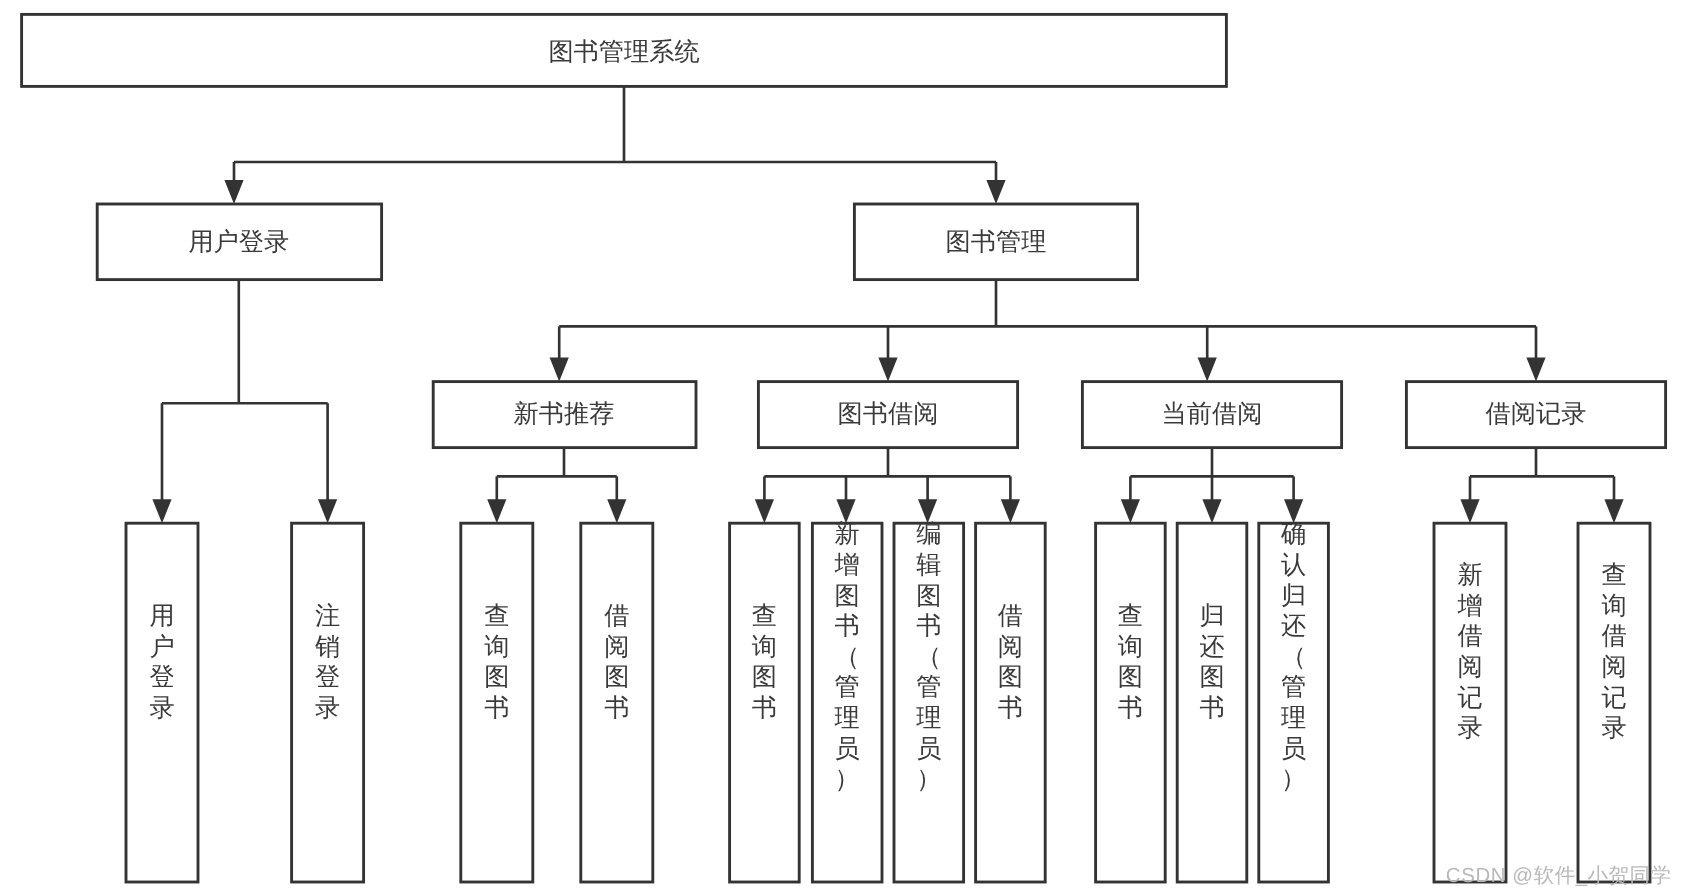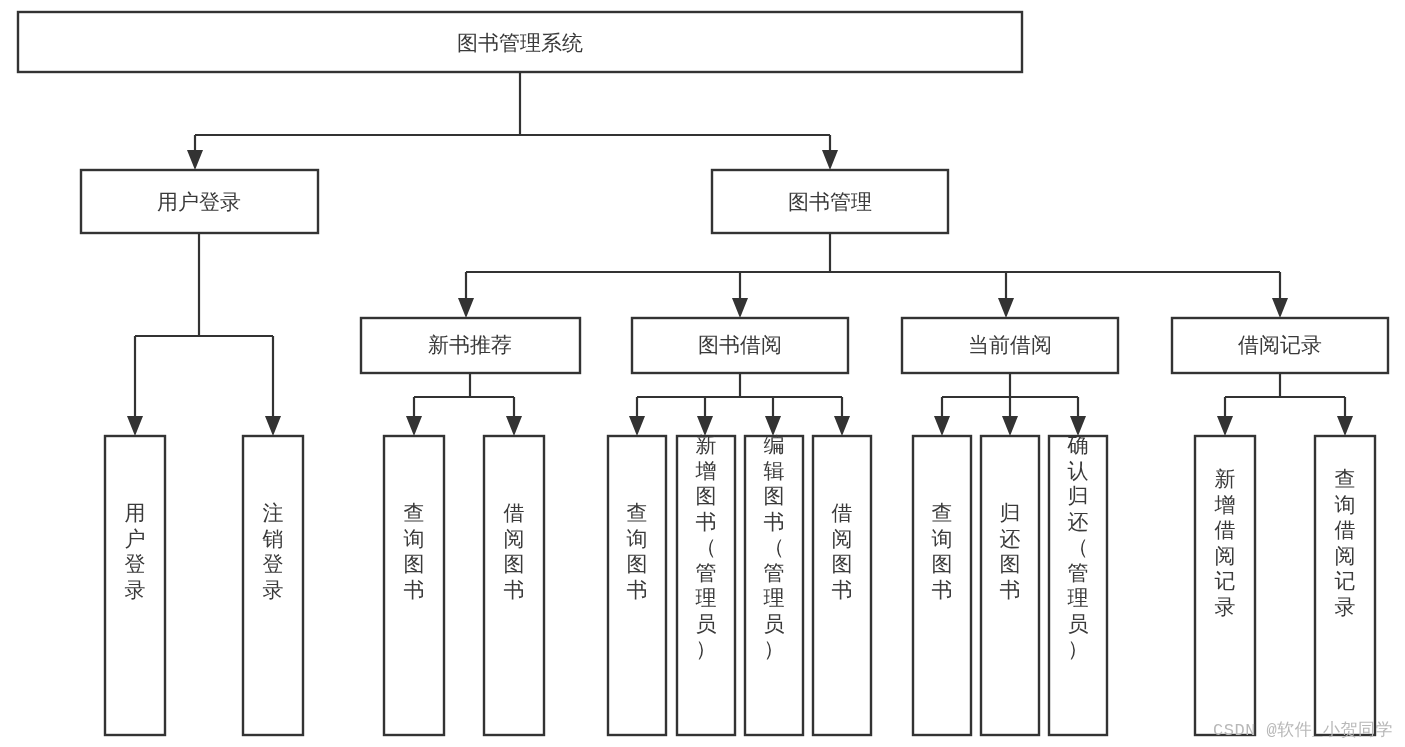--- a/index.html
+++ b/index.html
@@ -51,21 +51,21 @@
     stroke-linecap: butt;
   }
   .edge-arrow {
     fill: #333333;
     stroke: none;
   }
   .watermark {
     position: absolute;
     right: 12px;
     bottom: 6px;
-    font-family: Liberation Mono, monospace;
+    font-family: Liberation Sans, sans-serif;
     font-size: 17px;
     color: #b8b8b8;
     letter-spacing: 0.5px;
     white-space: nowrap;
     pointer-events: none;
   }
 </style>
 </head>
 <body>
 

